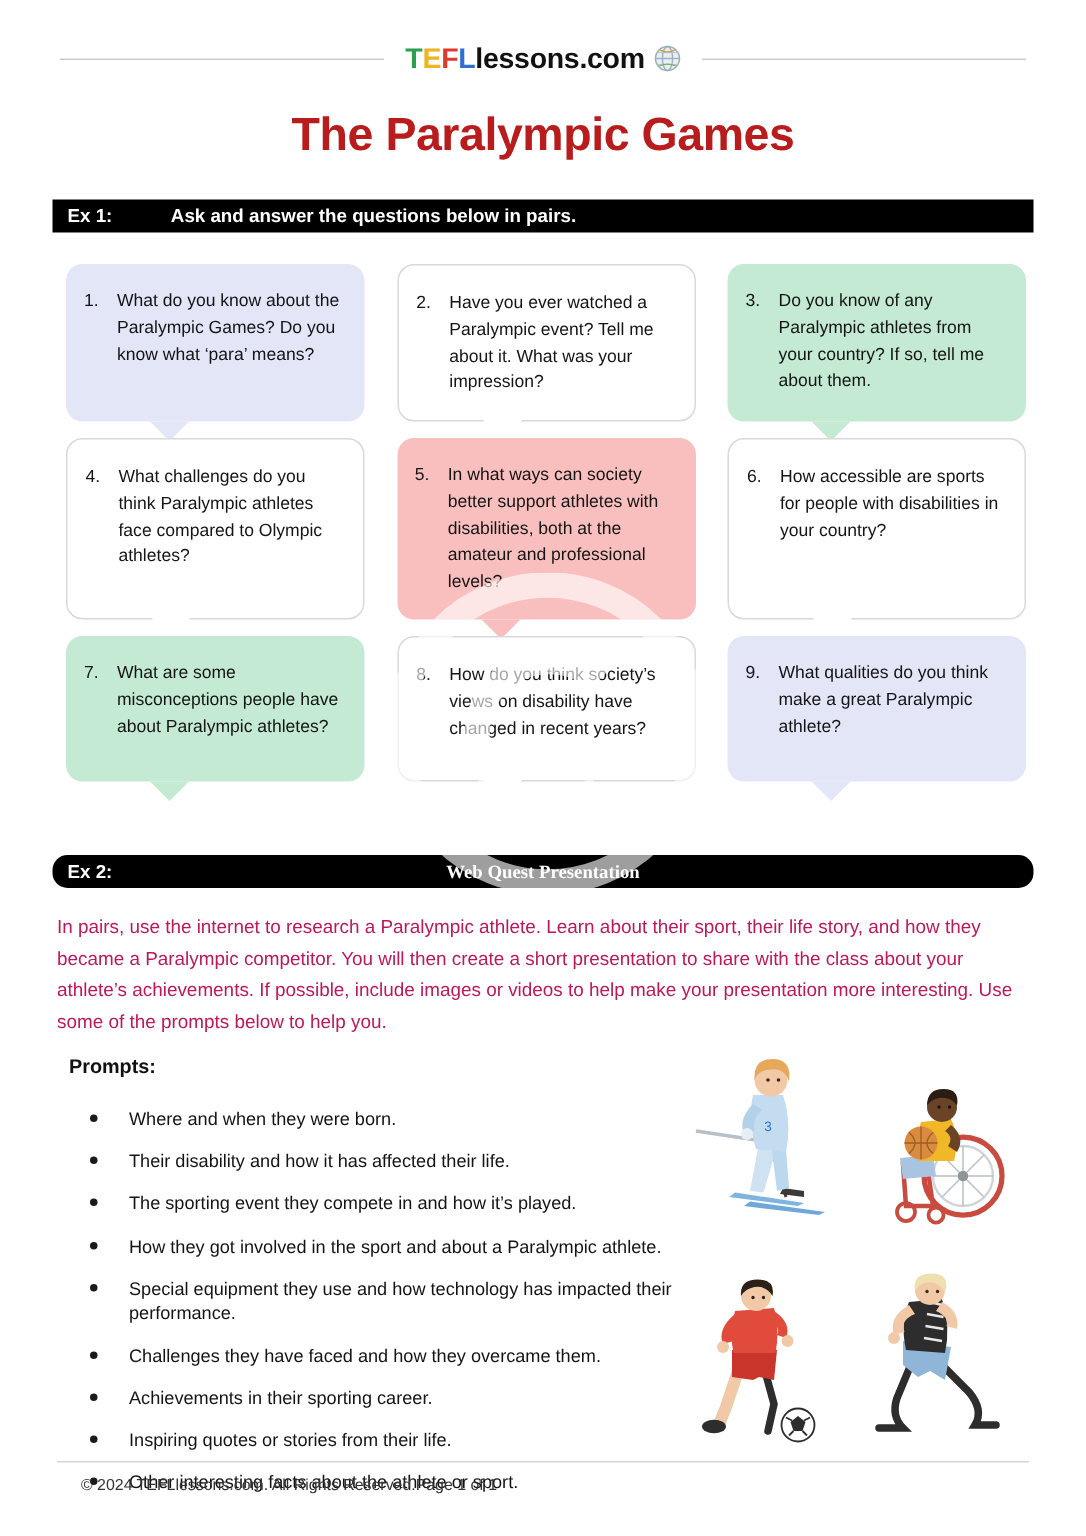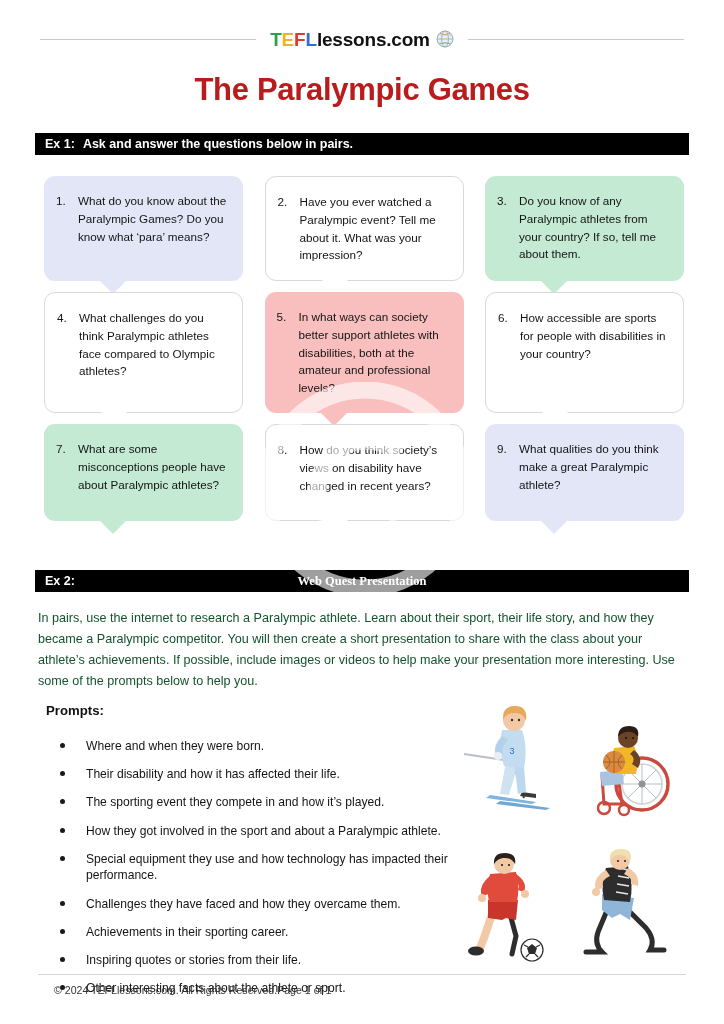--- a/index.html
+++ b/index.html
@@ -78,33 +78,34 @@
     width: 654px;
     height: 22px;
     background: #000000;
     color: #ffffff;
     font-size: 12.5px;
     font-weight: bold;
     display: flex;
     align-items: center;
     box-sizing: border-box;
     padding: 0 10px;
+    gap: 31px;
   }
   .ex-bar .ex-label { flex: 0 0 auto; }
   .ex-bar .ex-desc { margin-left: 8px; }
   .ex-bar .ex-center {
     position: absolute;
     left: 0;
     width: 654px;
     text-align: center;
     pointer-events: none;
     font-family: Liberation Serif, serif;
   }
   #ex1-bar { top: 133px; }
-  #ex2-bar { top: 570px; }
+  #ex2-bar { top: 570px; border-radius: 10px; }
 
   
   .bubble-grid {
     position: absolute;
     left: 44px;
     top: 176px;
     width: 640px;
   }
   .bubble-row {
     display: flex;
@@ -163,21 +164,21 @@
   .b-pink .tail { border-top: 13px solid #f9bfbf; }
 
   
   .ex2-para {
     position: absolute;
     left: 38px;
     top: 608px;
     width: 650px;
     font-size: 12.6px;
     line-height: 1.68;
-    color: #14532d;
+    color: #be185d;
   }
 
   
   .prompts-heading {
     position: absolute;
     left: 46px;
     top: 703px;
     font-size: 13.2px;
     font-weight: bold;
     color: #111111;

